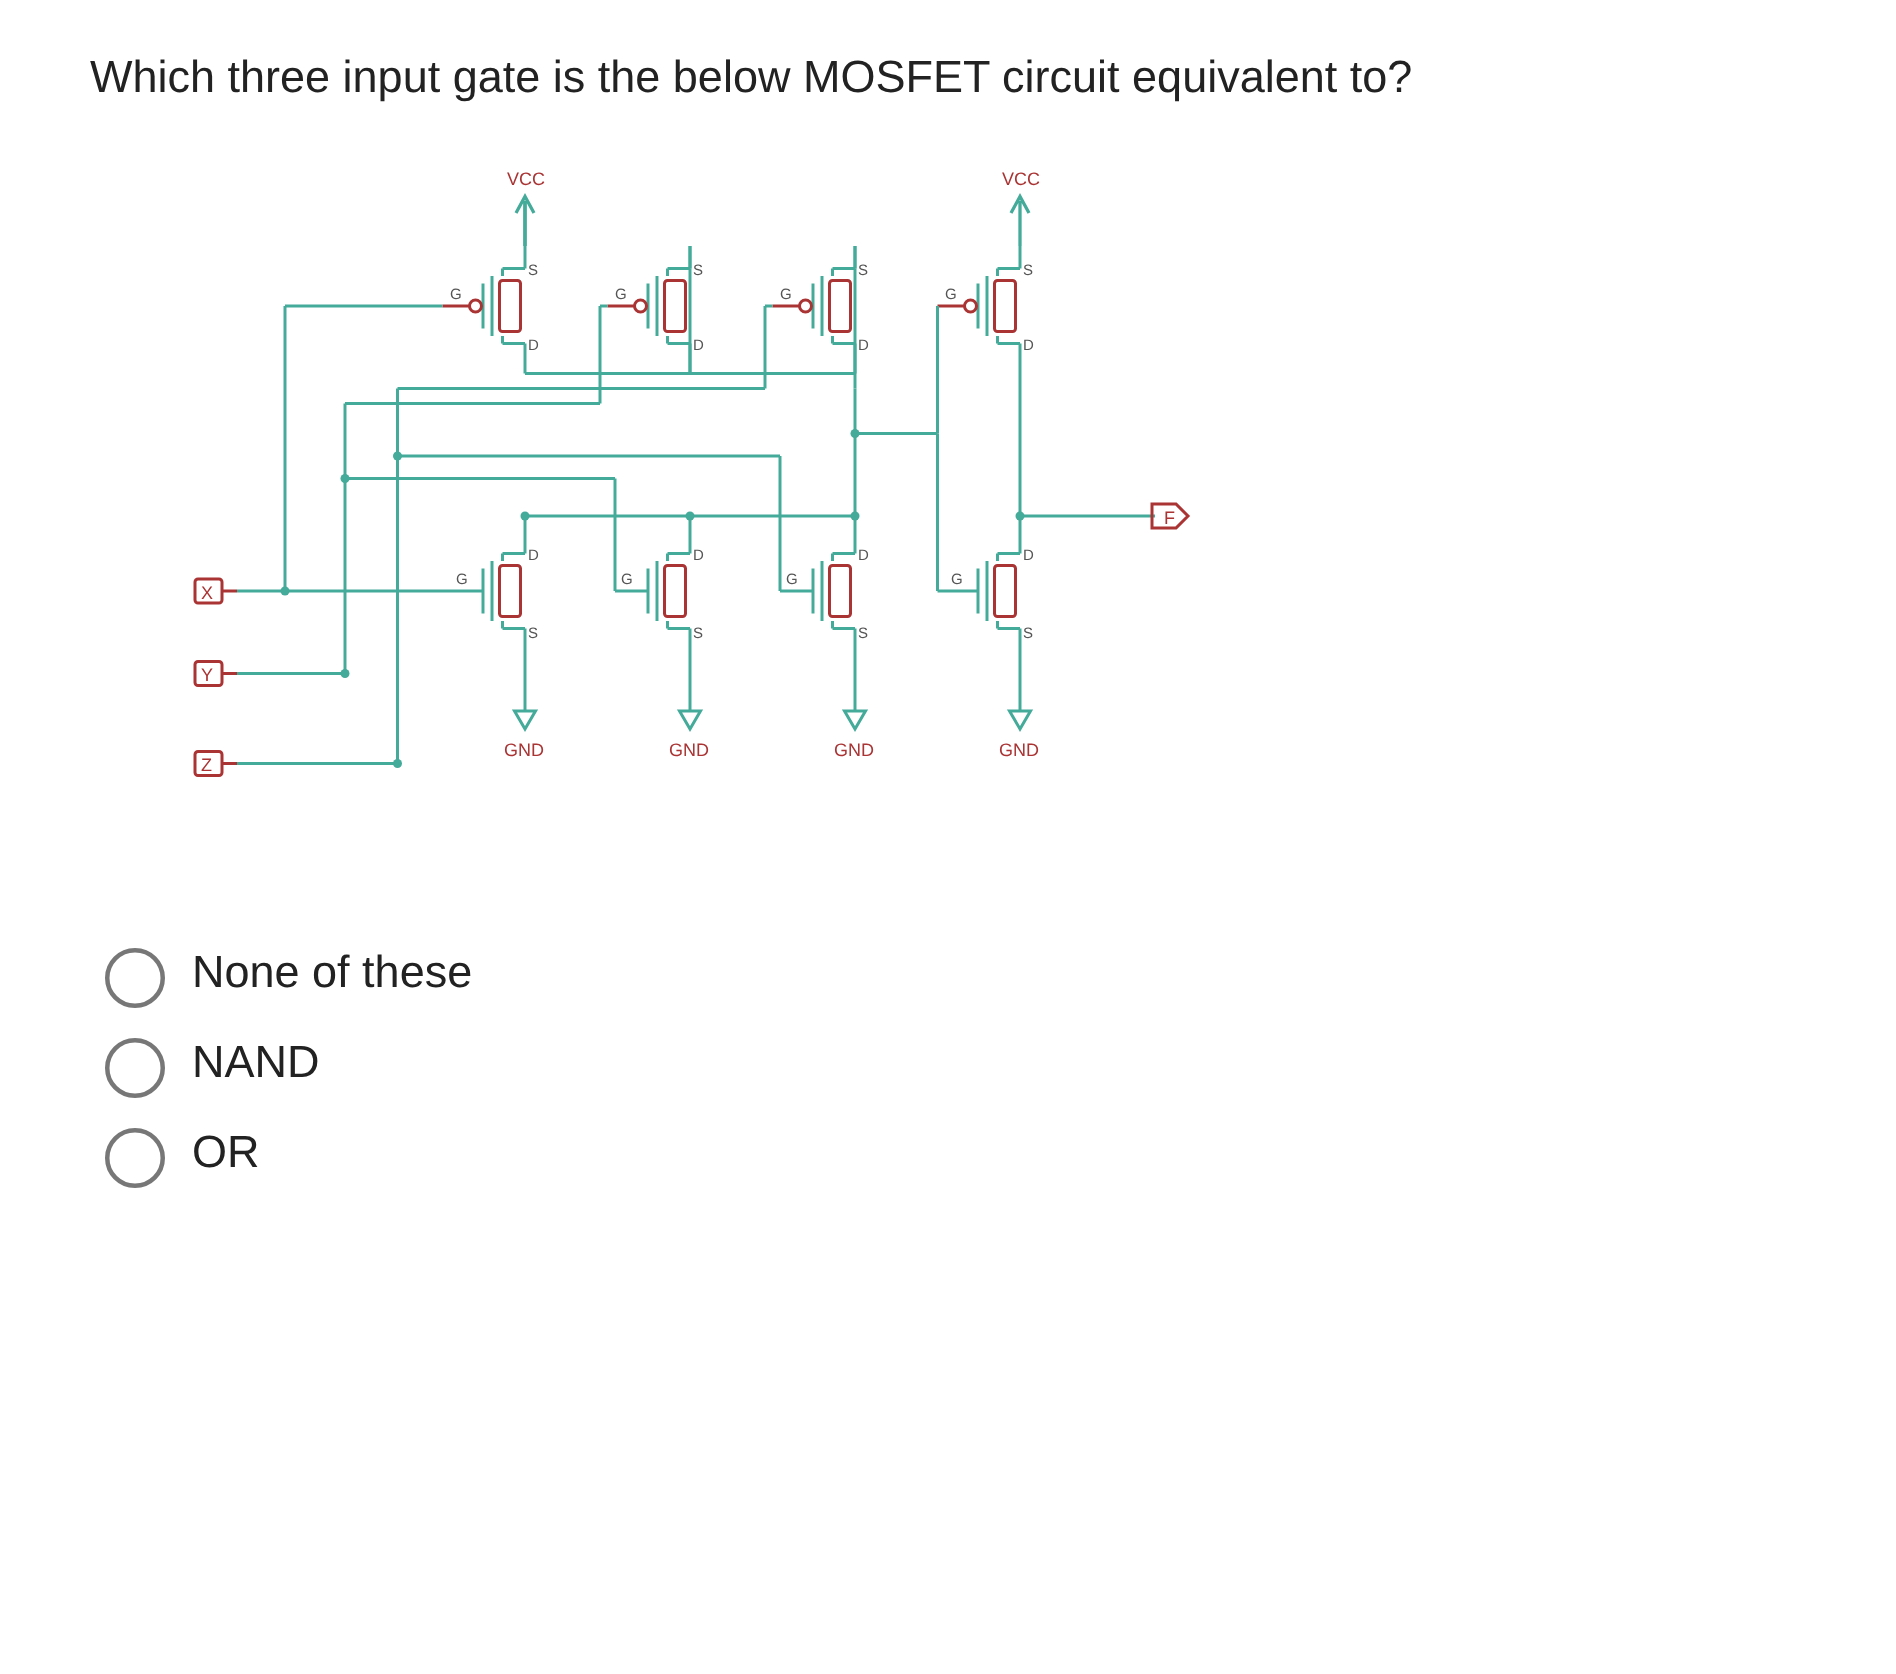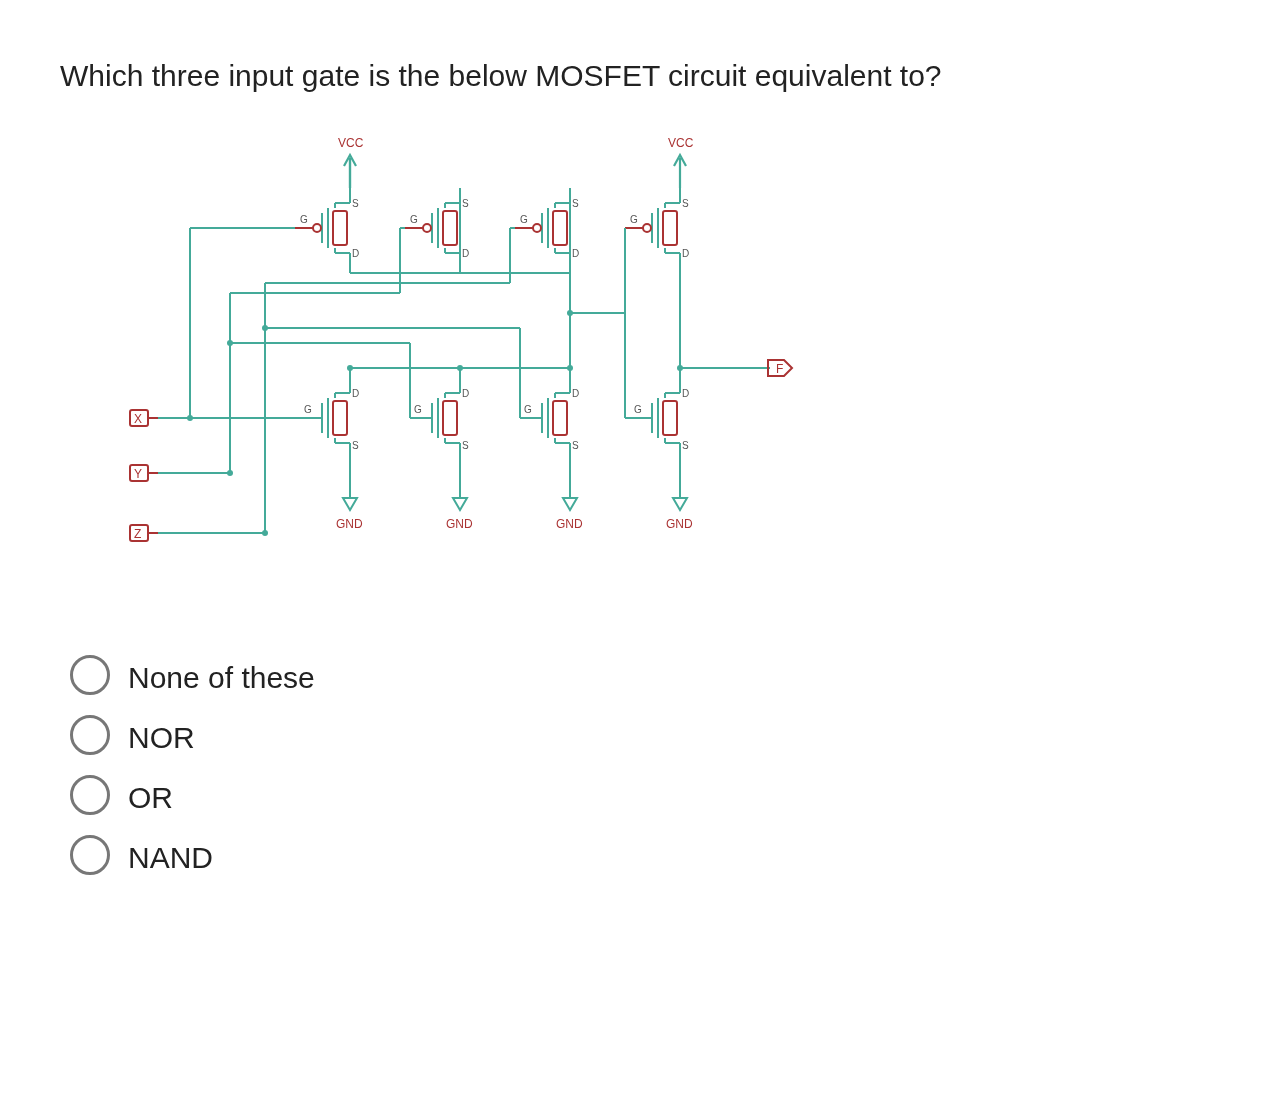--- a/index.html
+++ b/index.html
@@ -1,20 +1,20 @@
 <!DOCTYPE html>
 <html><head>
 <meta charset="utf-8">
 <style>
   html,body{margin:0;padding:0;background:#fff;font-family:Arial,Helvetica,sans-serif;color:#222}
-  .wrap{padding:56px 60px;max-width:1100px}
+  .wrap{padding:32px 60px;max-width:1100px}
   .question{font-size:30px;line-height:1.35;margin-bottom:36px}
   .diagram{margin:0 0 48px 40px}
   .options{margin-left:10px}
-  .opt{display:flex;align-items:flex-end;margin:20px 0;cursor:pointer}
+  .opt{display:flex;align-items:flex-start;margin:20px 0;cursor:pointer}
   .radio{width:34px;height:34px;border:3px solid #777;border-radius:50%;margin-right:18px;flex:0 0 auto}
   .opt-label{font-size:30px}
   
   .pinlbl{font: 12px sans-serif; fill:#a33}
   .tlab{font: 10px sans-serif; fill:#555}
 </style>
 </head>
 <body>
 
 <div class="wrap">
@@ -325,25 +325,21 @@
     </svg>
   </div>
 
   <div class="options">
     <label class="opt">
       <span class="radio"></span>
       <span class="opt-label">None of these</span>
     </label>
     <label class="opt">
       <span class="radio"></span>
-      <span class="opt-label">NOR</span>
+      <span class="opt-label">NAND</span>
     </label>
     <label class="opt">
       <span class="radio"></span>
       <span class="opt-label">OR</span>
     </label>
-    <label class="opt">
-      <span class="radio"></span>
-      <span class="opt-label">NAND</span>
-    </label>
   </div>
 
 </div>
 
 </body></html>

